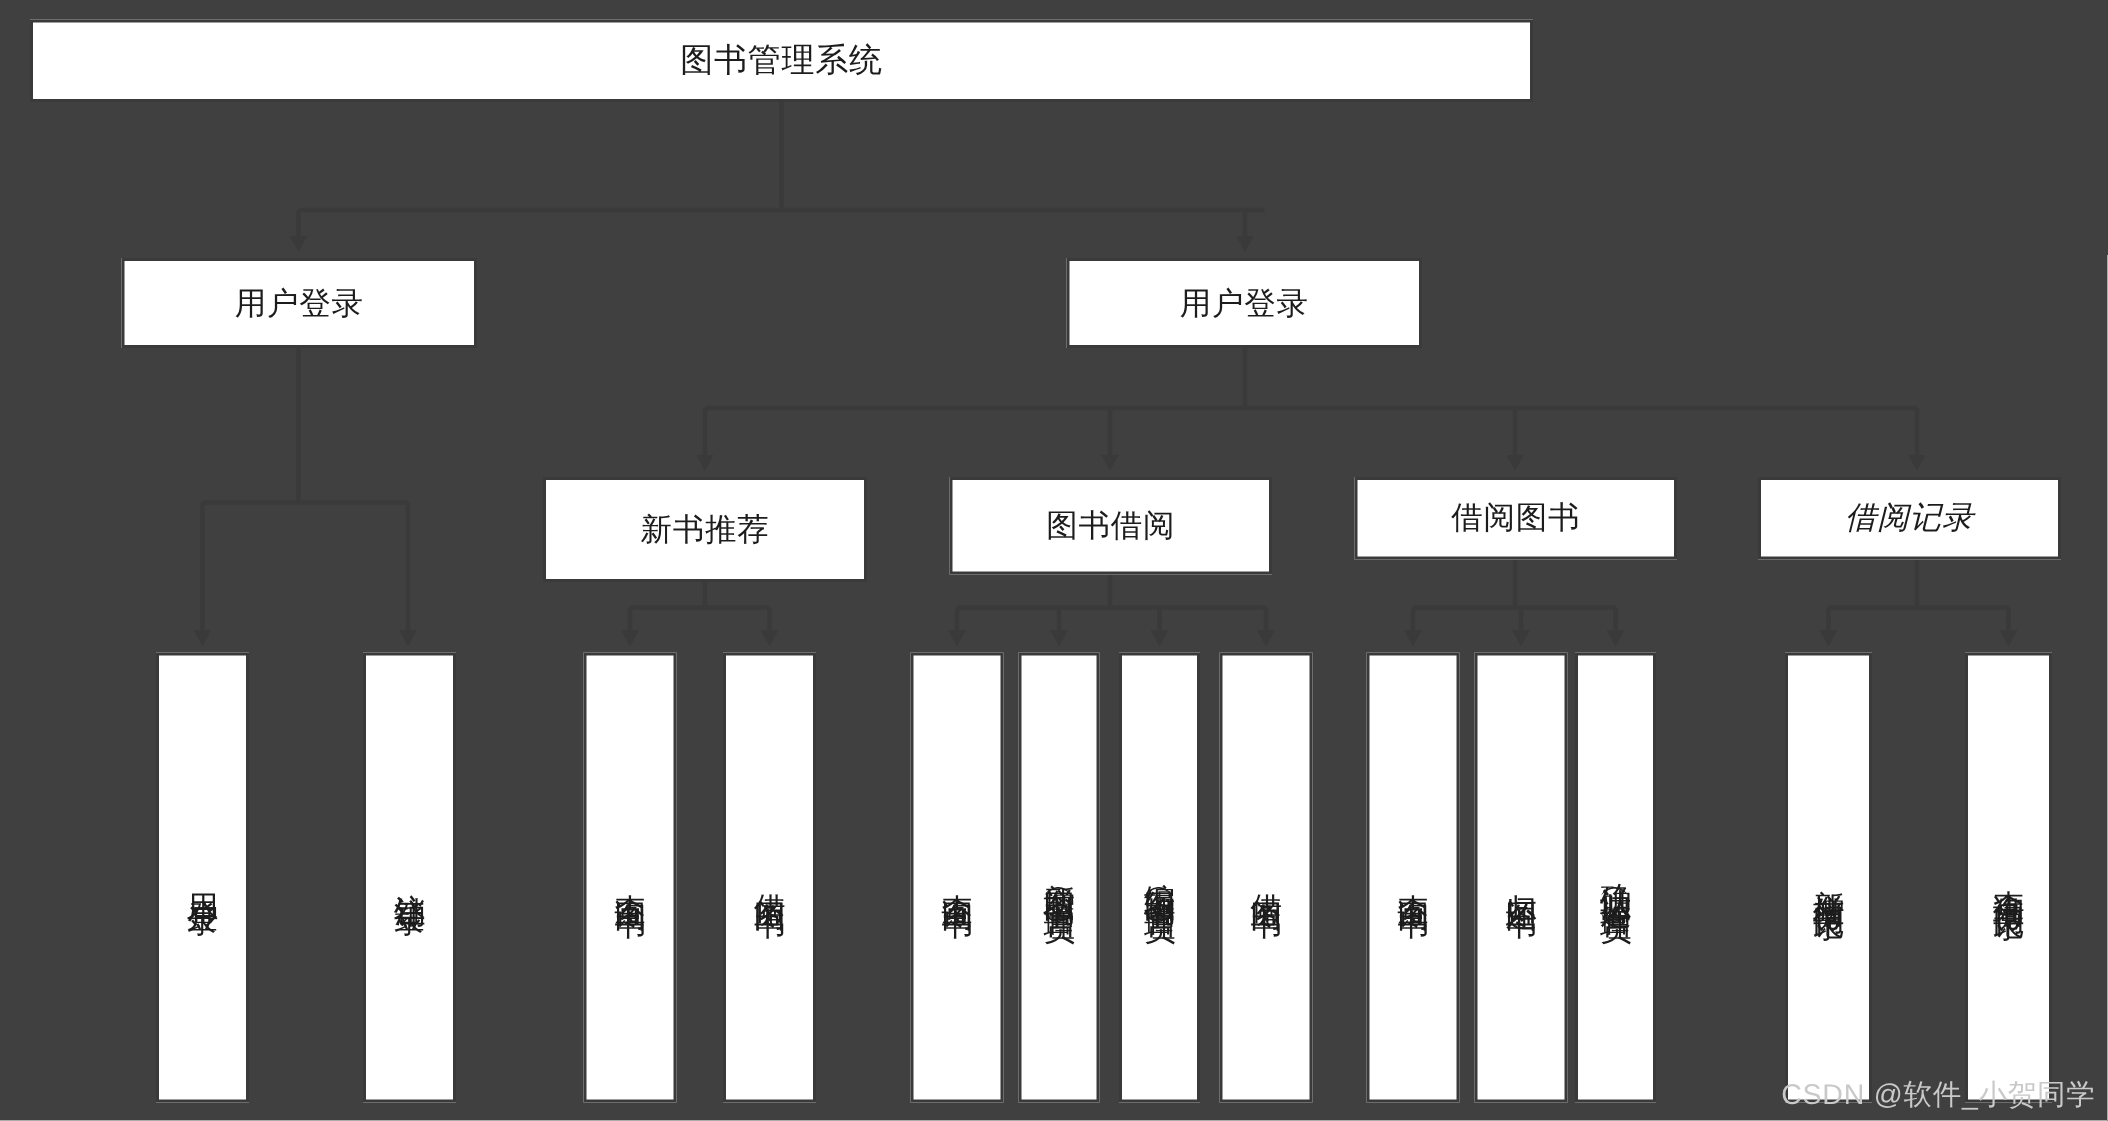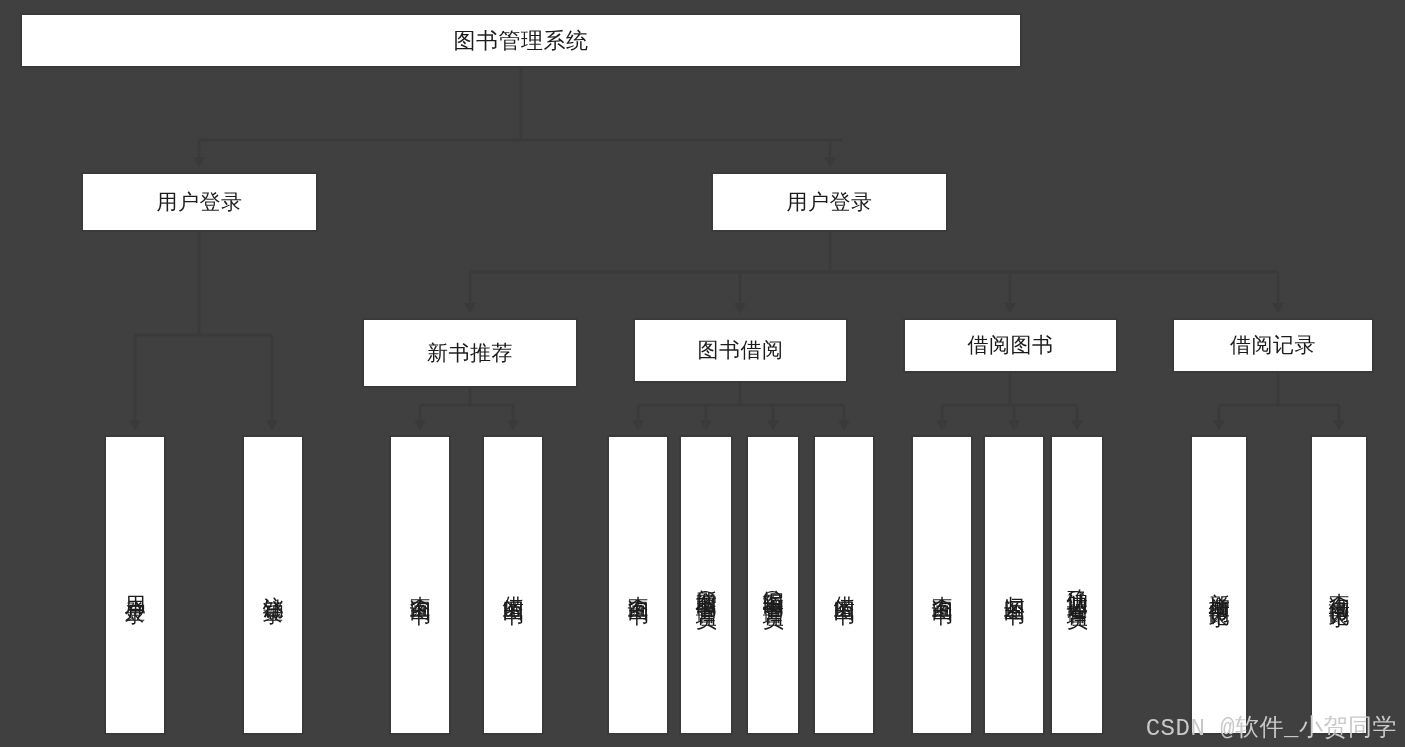--- a/index.html
+++ b/index.html
@@ -61,25 +61,25 @@
     text-orientation: upright;
     font-size: 21px;
     line-height: 1.25;
     letter-spacing: 3px;
     max-height: 100%;
   }
   #watermark {
     position: absolute;
     right: 8px;
     bottom: 4px;
-    font-size: 24px;
+    font-size: 19px;
     color: #c9c9c9;
     white-space: nowrap;
     letter-spacing: 0.5px;
-    font-family: Liberation Mono, monospace;
+    font-family: Liberation Sans, sans-serif;
   }
 </style>
 </head>
 <body>
 
 <div id="diagram-root">
 
   <svg id="edge-layer" viewBox="0 0 1405 747" width="1405" height="747" xmlns="http://www.w3.org/2000/svg">
     <defs>
       <marker id="arrow" markerWidth="11" markerHeight="12" refX="1" refY="6" orient="auto" markerUnits="userSpaceOnUse">
@@ -143,21 +143,21 @@
 
   <div class="node horiz" style="left:362px;top:318px;width:216px;height:70px;">
     <span class="label">新书推荐</span>
   </div>
   <div class="node horiz" style="left:633px;top:318px;width:215px;height:65px;">
     <span class="label">图书借阅</span>
   </div>
   <div class="node horiz" style="left:903px;top:318px;width:215px;height:55px;">
     <span class="label">借阅图书</span>
   </div>
-  <div class="node horiz" style="left:1172px;top:318px;width:202px;height:55px;">
+  <div class="node horiz" style="left:1172px;top:318px;width:202px;height:55px;font-style:italic;">
     <span class="label">借阅记录</span>
   </div>
 
   <div class="node leaf" style="left:104px;top:435px;width:62px;height:300px;">
     <span class="label">用户登录</span>
   </div>
   <div class="node leaf" style="left:242px;top:435px;width:62px;height:300px;">
     <span class="label">注销登录</span>
   </div>
 

